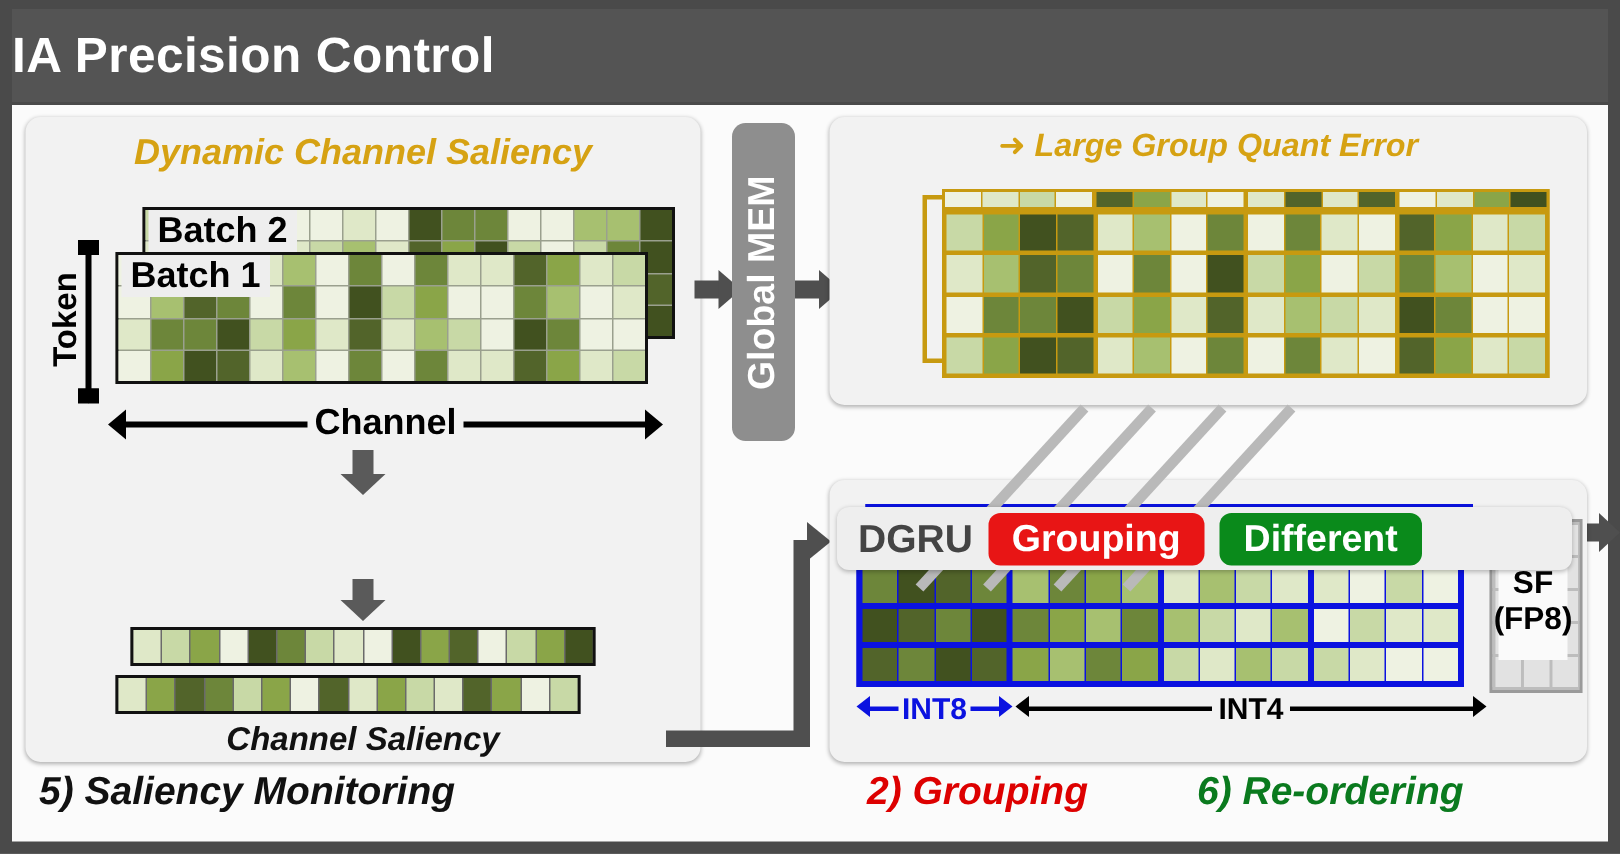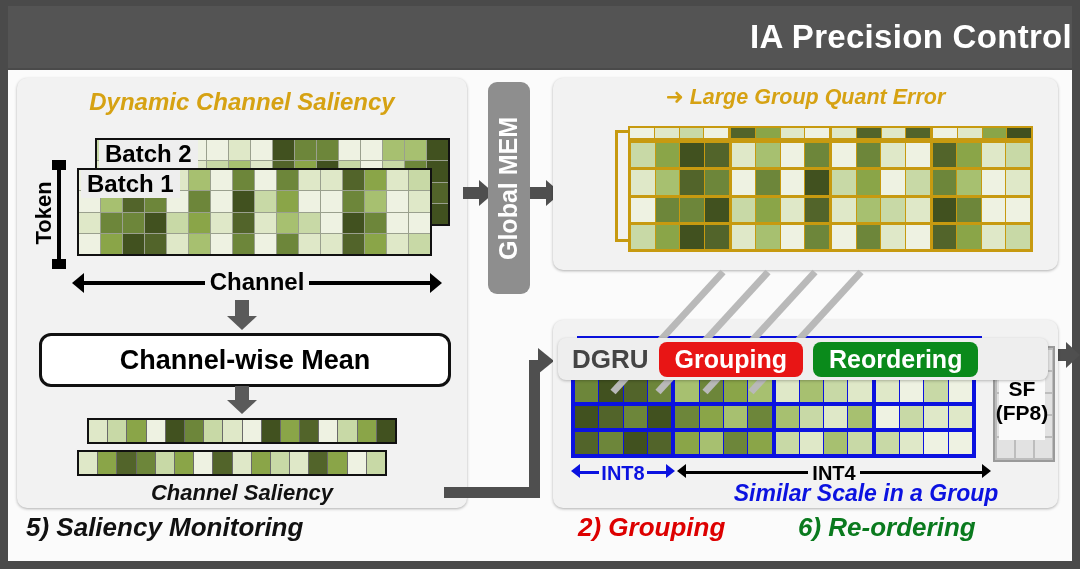--- a/index.html
+++ b/index.html
@@ -3,21 +3,21 @@
 <meta charset="utf-8">
 <style>
   html,body{margin:0;padding:0;background:#3f3f3f;}
   body{width:1080px;height:569px;overflow:hidden;
        font-family:"Liberation Sans","DejaVu Sans",sans-serif;}
 
   .root{position:relative;width:1080px;height:569px;background:#4a4a4a;}
 
   
   .titlebar{position:absolute;left:8px;top:6px;width:1064px;height:62px;
-    background:#545454;display:flex;align-items:center;justify-content:flex-end;}
+    background:#545454;display:flex;align-items:center;justify-content:flex-start;}
   .titlebar .ttl{color:#ffffff;font-size:33px;font-weight:bold;letter-spacing:.3px;}
 
   
   .canvas{position:absolute;left:8px;top:70px;width:1064px;height:491px;background:#fbfbfb;}
 
   
   .panel{position:absolute;background:#f2f2f2;border-radius:10px;
      box-shadow:0 1px 3px rgba(0,0,0,.30);}
 
   .panel-left{left:9px;top:8px;width:450px;height:430px;}
@@ -358,21 +358,20 @@
         <div id="chanlab">
           <span>Channel</span>
         </div>
       </div>
 
       <div class="darrow" style="left:210px;top:222px;height:30px;">
         <div class="stem" style="height:18px;"></div>
         <div class="head" style="top:16px;"></div>
       </div>
 
-      <div id="cwm">Channel-wise Mean</div>
 
       <div class="darrow" style="left:210px;top:308px;height:30px;">
         <div class="stem" style="height:16px;"></div>
         <div class="head" style="top:14px;"></div>
       </div>
 
       <div id="strip1" class="strip">
           <div class="cell" style="background: rgb(223, 232, 200);"></div>
           <div class="cell" style="background: rgb(200, 217, 166);"></div>
           <div class="cell" style="background: rgb(138, 165, 72);"></div>
@@ -567,21 +566,21 @@
         <line x1="170" y1="6" x2="60" y2="126"></line>
         <line x1="215" y1="6" x2="105" y2="126"></line>
         <line x1="262" y1="6" x2="152" y2="126"></line>
         <line x1="308" y1="6" x2="198" y2="126"></line>
       </g>
     </svg>
 
     <div id="dgru">
       <div id="dgrulab">DGRU</div>
       <div class="pill red">Grouping</div>
-      <div class="pill green">Reordering</div>
+      <div class="pill green">Different</div>
     </div>
 
     <div id="rexit">
       <div class="body"></div>
         <div class="tip"></div>
     </div>
 
     <div class="panel panel-br">
       <div id="bluetop">
           <div class="btoprow">
@@ -726,20 +725,19 @@
         <div class="iarr" id="int4wrap">
           <div class="lt"></div>
             <div class="ln"></div>
             <div class="rt"></div>
         </div>
         <div id="int4lab">
           <span>INT4</span>
         </div>
       </div>
 
-      <div id="simscale">Similar Scale in a Group</div>
     </div>
 
     <div id="cap2" class="caption">2) Grouping</div>
     <div id="cap3" class="caption">6) Re-ordering</div>
 
   </div>
 </div>
 
 </body></html>

